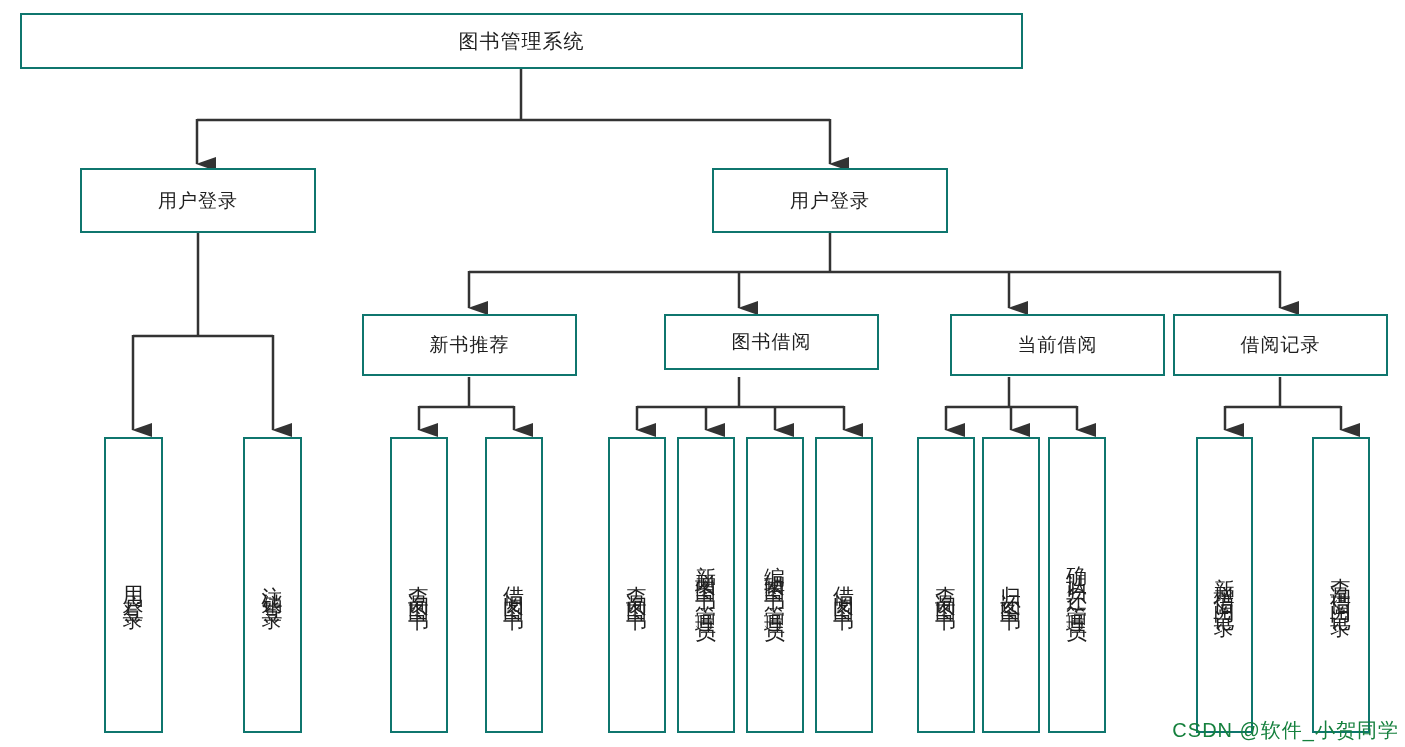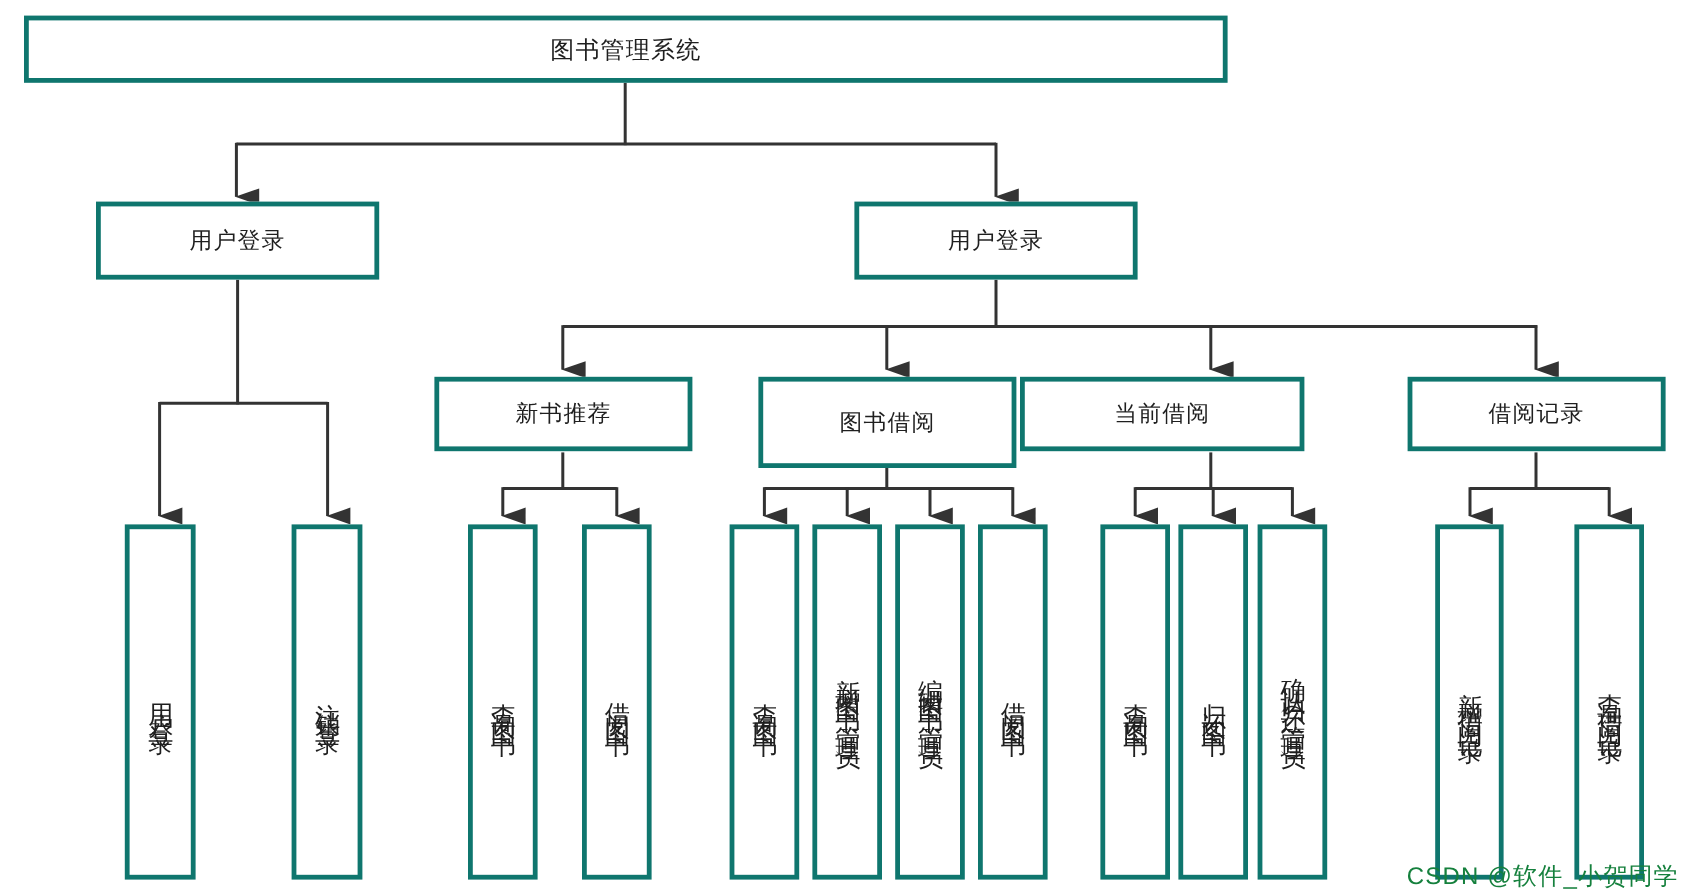--- a/index.html
+++ b/index.html
@@ -17,21 +17,21 @@
   }
   #wires {
     position: absolute;
     left: 0; top: 0;
     width: 1405px; height: 747px;
     pointer-events: none;
   }
   .node {
     position: absolute;
     box-sizing: border-box;
-    border: 4px solid #0f766e;
+    border: 2px solid #0f766e;
     background: #ffffff;
     display: flex;
     align-items: center;
     justify-content: center;
     color: #1f1f1f;
   }
   .hbox .label {
     font-size: 19px;
     letter-spacing: 1px;
     white-space: nowrap;
@@ -134,24 +134,24 @@
   <div class="node hbox" style="left:80px; top:168px; width:236px; height:65px;">
     <span class="label">用户登录</span>
   </div>
   <div class="node hbox" style="left:712px; top:168px; width:236px; height:65px;">
     <span class="label">用户登录</span>
   </div>
 
   <div class="node hbox" style="left:362px; top:314px; width:215px; height:62px;text-align:right;">
     <span class="label">新书推荐</span>
   </div>
-  <div class="node hbox" style="left:632px; top:314px; width:215px; height:76px;">
+  <div class="node hbox" style="left:664px; top:314px; width:215px; height:56px;">
     <span class="label">图书借阅</span>
   </div>
-  <div class="node hbox" style="left:850px; top:314px; width:237px; height:62px;justify-content:center;">
+  <div class="node hbox" style="left:950px; top:314px; width:215px; height:62px;justify-content:center;">
     <span class="label">当前借阅</span>
   </div>
   <div class="node hbox" style="left:1173px; top:314px; width:215px; height:62px;">
     <span class="label">借阅记录</span>
   </div>
 
   <div class="node vbox" style="left:104px; top:437px; width:59px; height:296px;">
     <span class="label">用户登录</span>
   </div>
   <div class="node vbox" style="left:243px; top:437px; width:59px; height:296px;">

